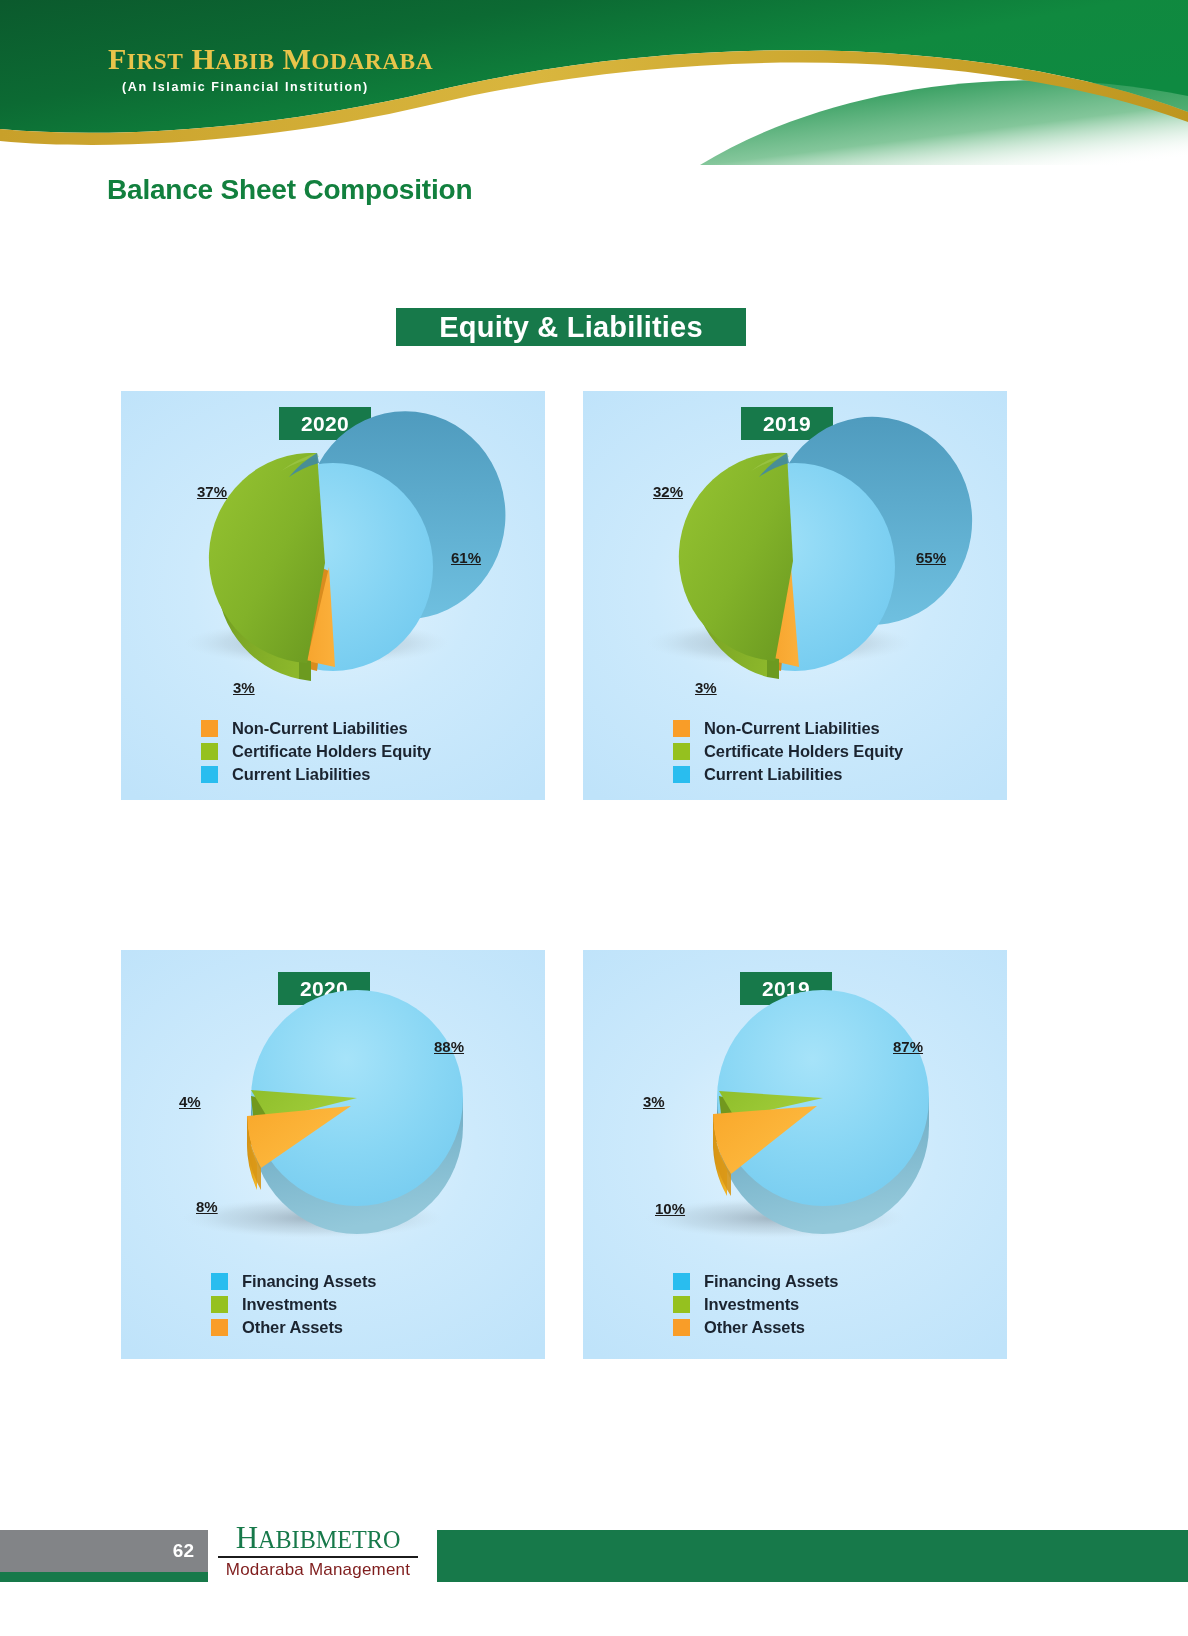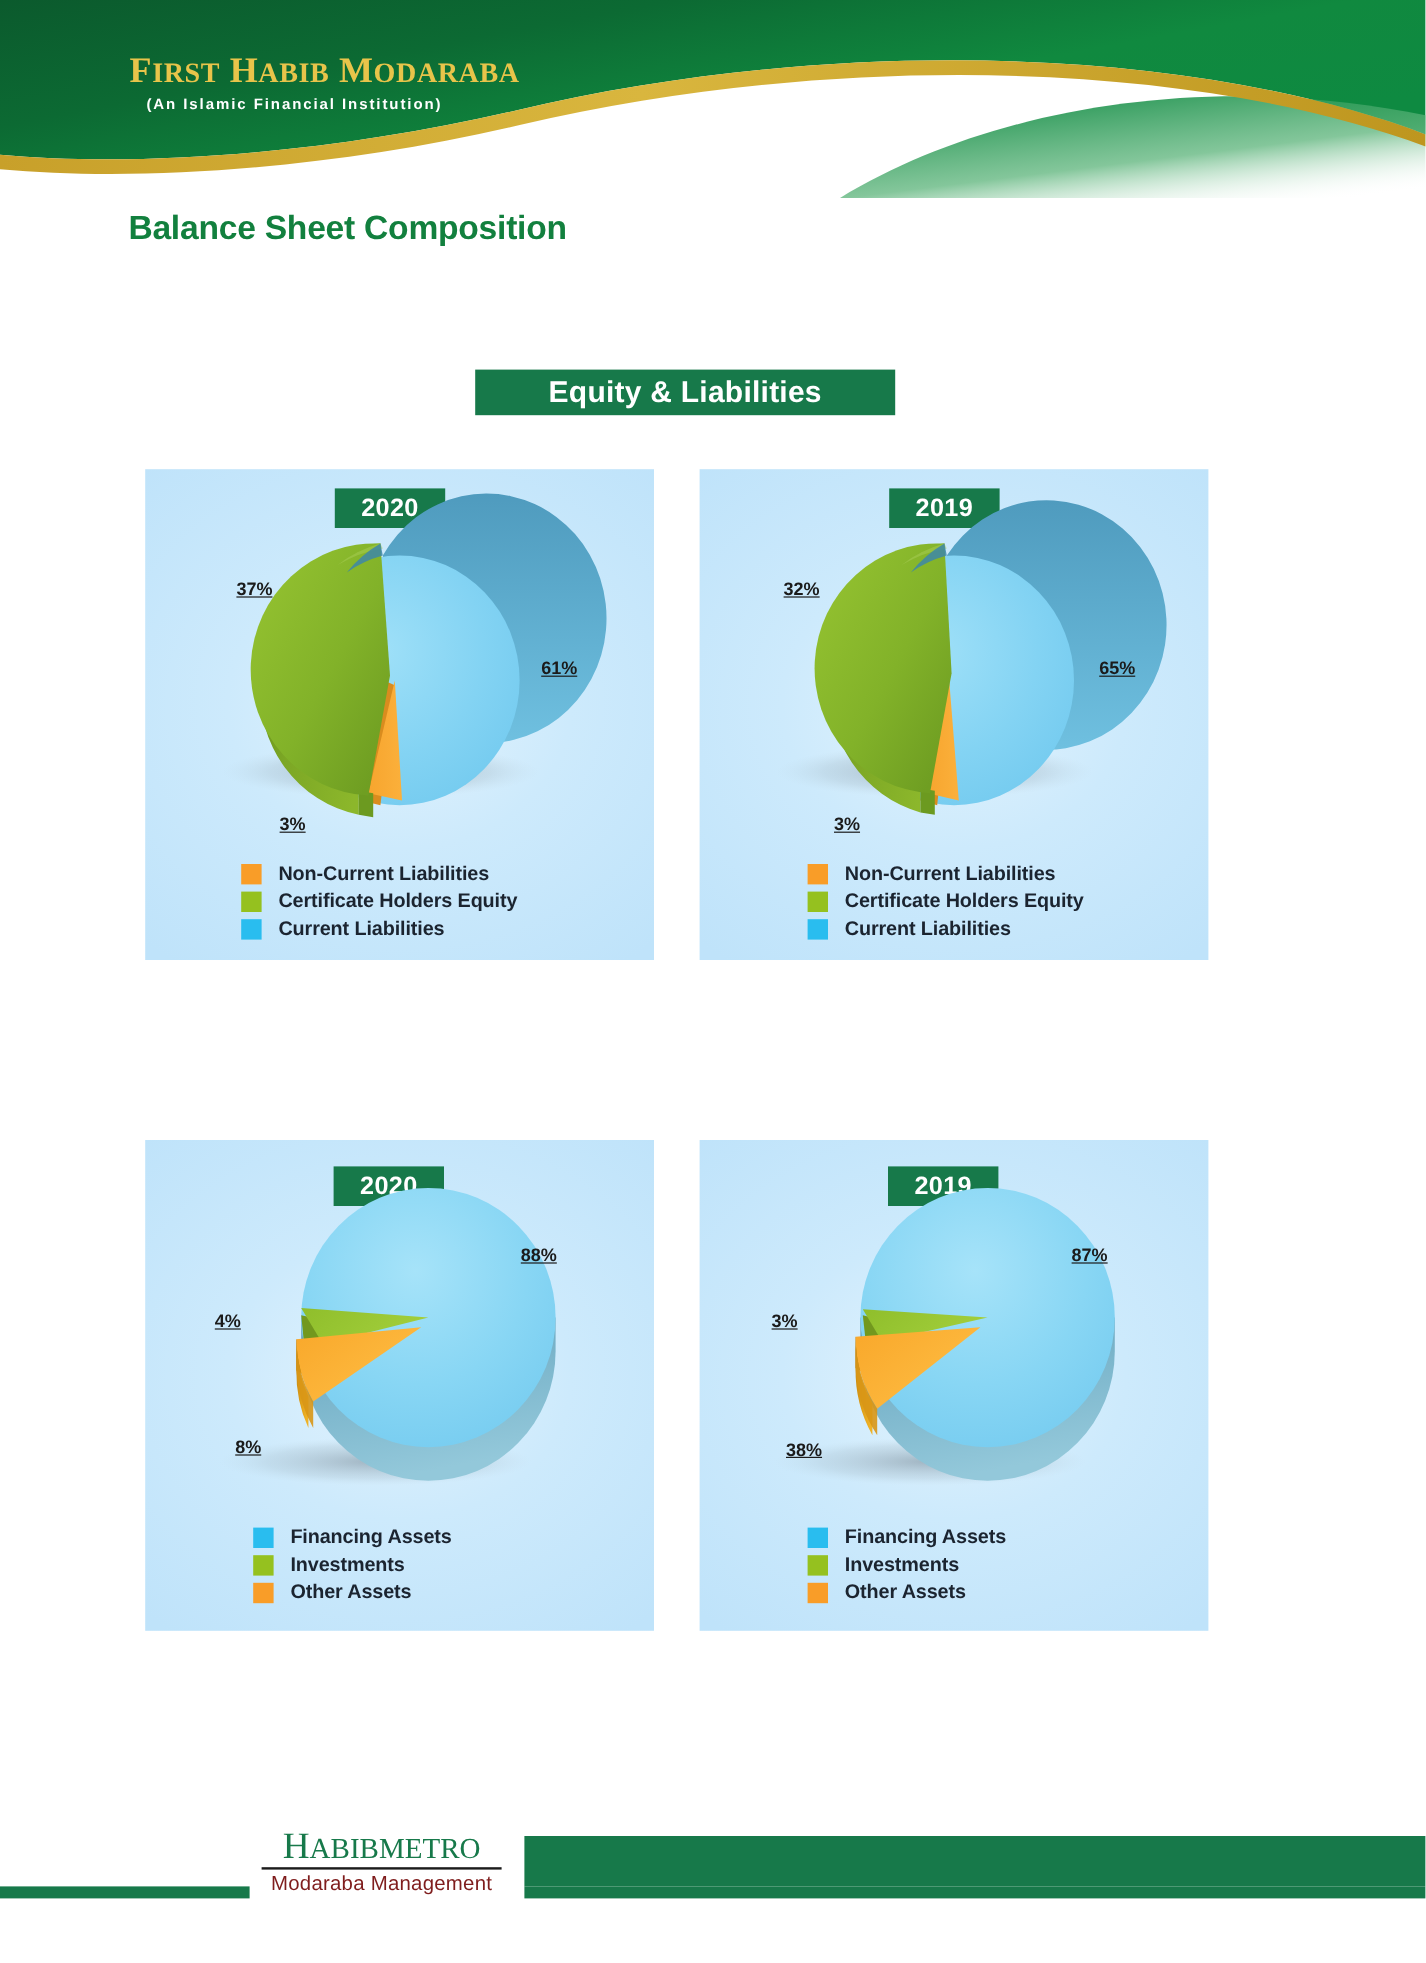--- a/index.html
+++ b/index.html
@@ -28,21 +28,21 @@
   
   .page-title{
     position:absolute;left:107px;top:174px;
     font-size:28px;font-weight:bold;color:#12803E;letter-spacing:-0.2px;
   }
 
   
   .section-badge{
     position:absolute;left:396px;top:308px;width:350px;height:38px;
     background:#17794A;color:#ffffff;
-    font-size:25px;font-weight:bold;
+    font-size:29px;font-weight:bold;
     display:flex;align-items:center;justify-content:center;
     letter-spacing:0.2px;
   }
 
   
   .card{
     position:absolute;width:424px;height:409px;
     background:
       radial-gradient(ellipse 75% 65% at 50% 48%, #E3F3FD 0%, #CDEAFC 45%, #BFE3FA 100%);
     box-shadow:0 0 0 1px rgba(255,255,255,0.35);
@@ -442,40 +442,43 @@
       <path d="M240,148 L136,141 L152,168 Z" fill="url(#c4lime)"></path>
 
       <path d="M130,164 A106,108 0 0 0 144,220 L144,246 A106,108 0 0 1 130,190 Z" fill="url(#c4orSide)"></path>
       <path d="M130,164 L130,190 L137,194 L137,168 Z" fill="#B87C0C"></path>
       <path d="M234,156 L130,164 A106,108 0 0 0 148,224 Z" fill="url(#c4or)"></path>
       <path d="M130,190 A106,108 0 0 0 148,246 L148,224 A106,108 0 0 1 130,164 Z" fill="#D89616" opacity="0.9"></path>
     </svg>
 
     <div class="pct" style="left:310px;top:88px;">87%</div>
     <div class="pct" style="left:60px;top:143px;">3%</div>
-    <div class="pct" style="left:72px;top:250px;">38%</div>
+    <div class="pct" style="left:72px;top:250px;">10%</div>
   </div>
 
   <div class="legend lg-pad-b">
     <div class="legend-row">
       <span class="sw" style="background:#29BDEF"></span>
       <span class="lb">Financing Assets</span>
     </div>
     <div class="legend-row">
       <span class="sw" style="background:#95C11F"></span>
       <span class="lb">Investments</span>
     </div>
     <div class="legend-row">
       <span class="sw" style="background:#F99D28"></span>
       <span class="lb">Other Assets</span>
     </div>
   </div>
 </div>
 
 <div class="footer">
+  <div class="pagebar">
+    <div class="pagenum">62</div>
+  </div>
   <div class="pagebar-green"></div>
 
   <div class="hm-logo">
     <div class="hm-title"><span>H</span><span style="font-size: 0.78em;">ABIBMETRO</span></div>
     <div class="hm-rule"></div>
     <div class="hm-sub">Modaraba Management</div>
   </div>
 
   <div class="footbar-green"></div>
   <div class="footbar-green2"></div>

